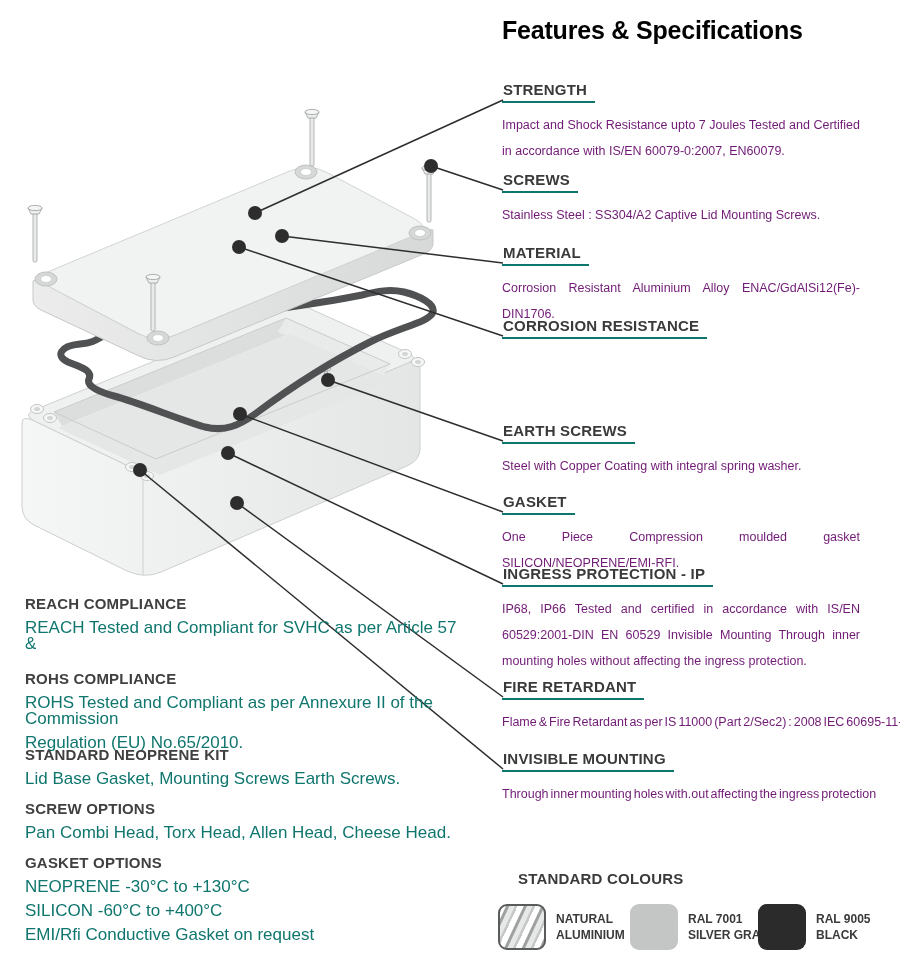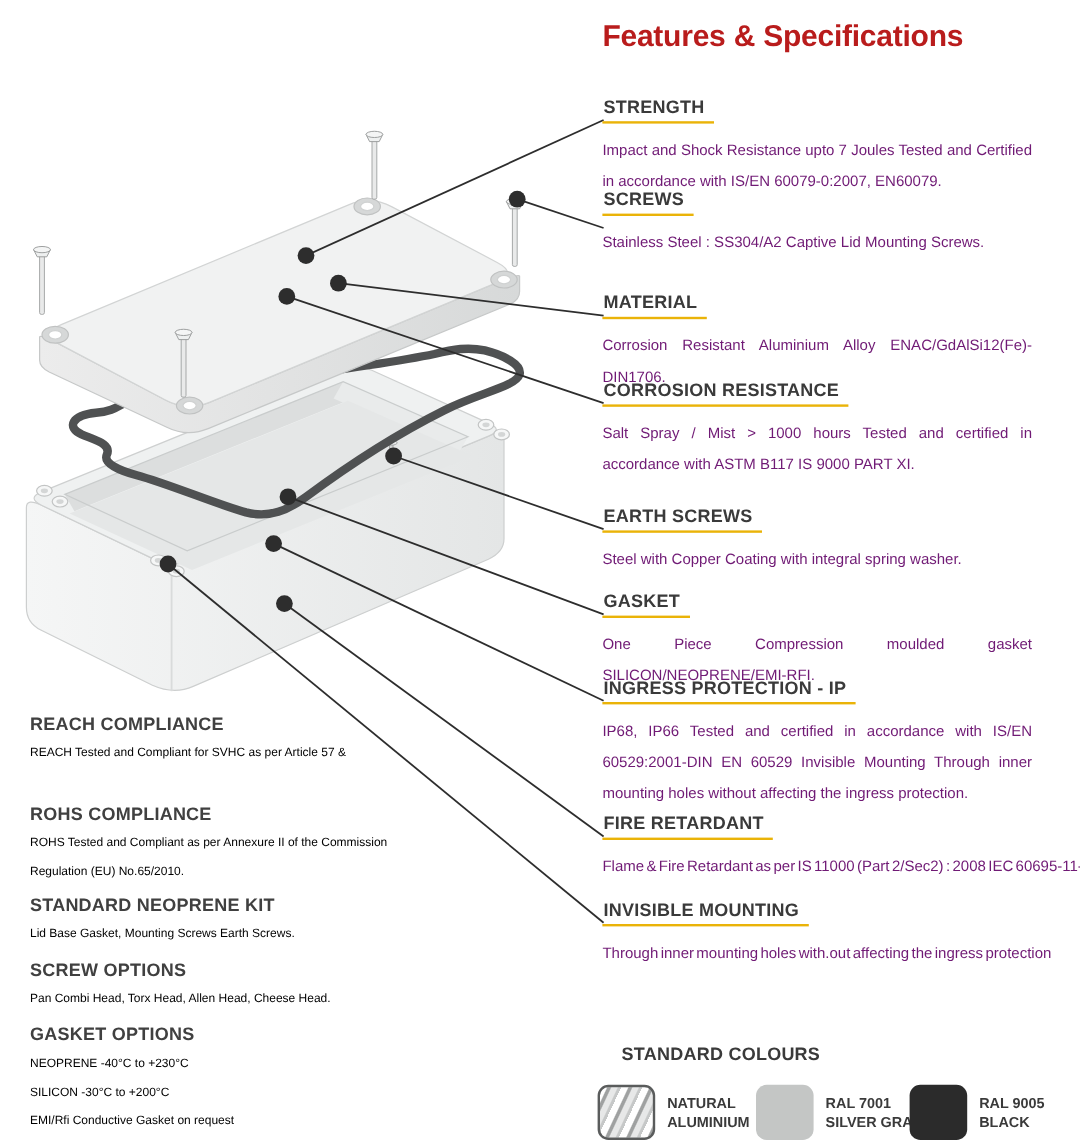--- a/index.html
+++ b/index.html
@@ -9,29 +9,29 @@
     -webkit-font-smoothing:antialiased;
   }
   #diagram{position:absolute;left:0;top:0;z-index:1;}
   .page-title{
     position:absolute;left:502px;top:16px;z-index:2;
     font-size:25px;font-weight:bold;letter-spacing:-0.2px;
   }
   .rsec{position:absolute;left:502px;width:358px;z-index:2;}
   .rsec h3{
     margin:0;display:inline-block;font-size:15px;font-weight:bold;color:#3a3a3a;
-    letter-spacing:0.2px;border-bottom:2px solid #eab308;padding:0 8px 3px 1px;
+    letter-spacing:0.2px;border-bottom:2px solid #0f766e;padding:0 8px 3px 1px;
   }
   .rsec p{
     margin:9px 0 0;font-size:12.5px;line-height:26px;color:#701a75;text-align:justify;
   }
   .rsec p.nowrap{white-space:nowrap;word-spacing:-1.5px;text-align:left;}
   .lsec{position:absolute;left:25px;width:440px;z-index:2;}
   .lsec h3{margin:0;font-size:15px;font-weight:bold;color:#404040;letter-spacing:0.2px;}
-  .lsec p{margin:8px 0 0;font-size:10px;line-height:16px;color:#000000;}
+  .lsec p{margin:8px 0 0;font-size:17px;line-height:16px;color:#0f766e;}
   .lsec p:empty{display:none;}
   .colours{position:absolute;left:502px;top:854px;width:398px;z-index:2;}
   .colours h3{margin:16px;font-size:15px;font-weight:bold;color:#3a3a3a;letter-spacing:0.2px;}
   .colour-row{position:relative;margin-top:17px;height:50px;}
   .colour-item{position:absolute;top:0;height:48px;}
   .colour-item .label{
     position:absolute;left:58px;top:7px;font-size:12px;font-weight:bold;
     color:#3a3a3a;line-height:16px;white-space:nowrap;
   }
   .swatch{position:absolute;left:0;top:0;border-radius:9px;}
@@ -163,37 +163,36 @@
     <circle cx="282" cy="236" r="7"></circle>
     <circle cx="239" cy="247" r="7"></circle>
     <circle cx="328" cy="380" r="7"></circle>
     <circle cx="240" cy="414" r="7"></circle>
     <circle cx="228" cy="453" r="7"></circle>
     <circle cx="237" cy="503" r="7"></circle>
     <circle cx="140" cy="470" r="7"></circle>
   </g>
 </svg>
 
-<div class="page-title" style="color: #b91c1c;">Features &amp; Specifications</div>
+<div class="page-title" style="color: #000000;">Features &amp; Specifications</div>
 
 <section class="rsec" style="top:81px">
   <h3>STRENGTH</h3>
   <p>Impact and Shock Resistance upto 7 Joules Tested and Certified in accordance with IS/EN 60079-0:2007, EN60079.</p>
 </section>
-<section class="rsec" style="top:158px">
+<section class="rsec" style="top:171px">
   <h3>SCREWS</h3>
   <p>Stainless Steel : SS304/A2 Captive Lid Mounting Screws.</p>
 </section>
 <section class="rsec" style="top:244px">
   <h3>MATERIAL</h3>
   <p>Corrosion Resistant Aluminium Alloy ENAC/GdAlSi12(Fe)-DIN1706.</p>
 </section>
 <section class="rsec" style="top:317px">
   <h3>CORROSION RESISTANCE</h3>
-  <p>Salt Spray / Mist &gt; 1000 hours Tested and certified in accordance with ASTM B117 IS 9000 PART XI.</p>
 </section>
 <section class="rsec" style="top:422px">
   <h3>EARTH SCREWS</h3>
   <p>Steel with Copper Coating with integral spring washer.</p>
 </section>
 <section class="rsec" style="top:493px">
   <h3>GASKET</h3>
   <p>One Piece Compression moulded gasket SILICON/NEOPRENE/EMI-RFI.</p>
 </section>
 <section class="rsec" style="top:565px">
@@ -225,22 +224,22 @@
   <p>Lid Base Gasket, Mounting Screws Earth Screws.</p>
 
 </section>
 <section class="lsec" style="top:800px">
   <h3>SCREW OPTIONS</h3>
   <p>Pan Combi Head, Torx Head, Allen Head, Cheese Head.</p>
 
 </section>
 <section class="lsec" style="top:854px">
   <h3>GASKET OPTIONS</h3>
-  <p>NEOPRENE -40°C to +230°C</p>
-  <p>SILICON -30°C to +200°C</p>
+  <p>NEOPRENE -30°C to +130°C</p>
+  <p>SILICON -60°C to +400°C</p>
   <p>EMI/Rfi Conductive Gasket on request</p>
 </section>
 
 <div class="colours">
   <h3>STANDARD COLOURS</h3>
   <div class="colour-row">
     <div class="colour-item" style="left:-4px">
       <div class="swatch swatch-aluminium"></div>
       <div class="label">
         <span>NATURAL</span><br>

